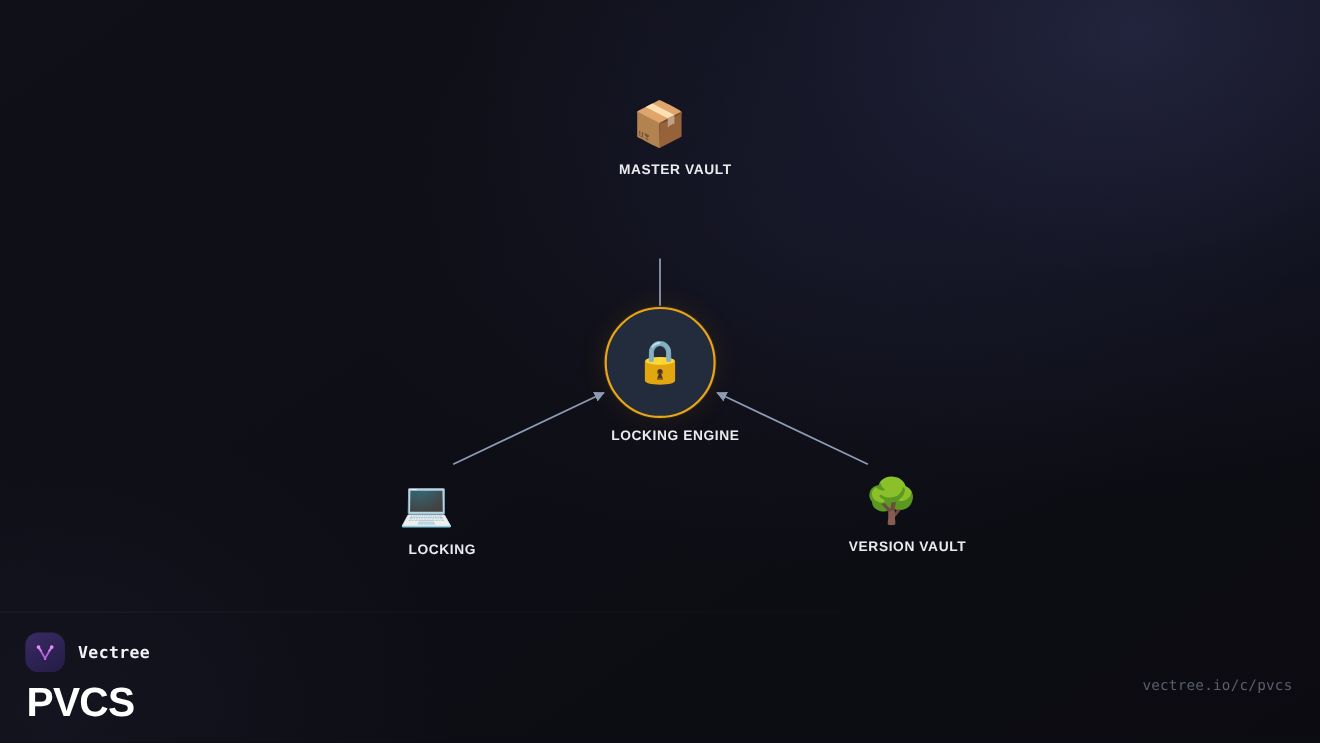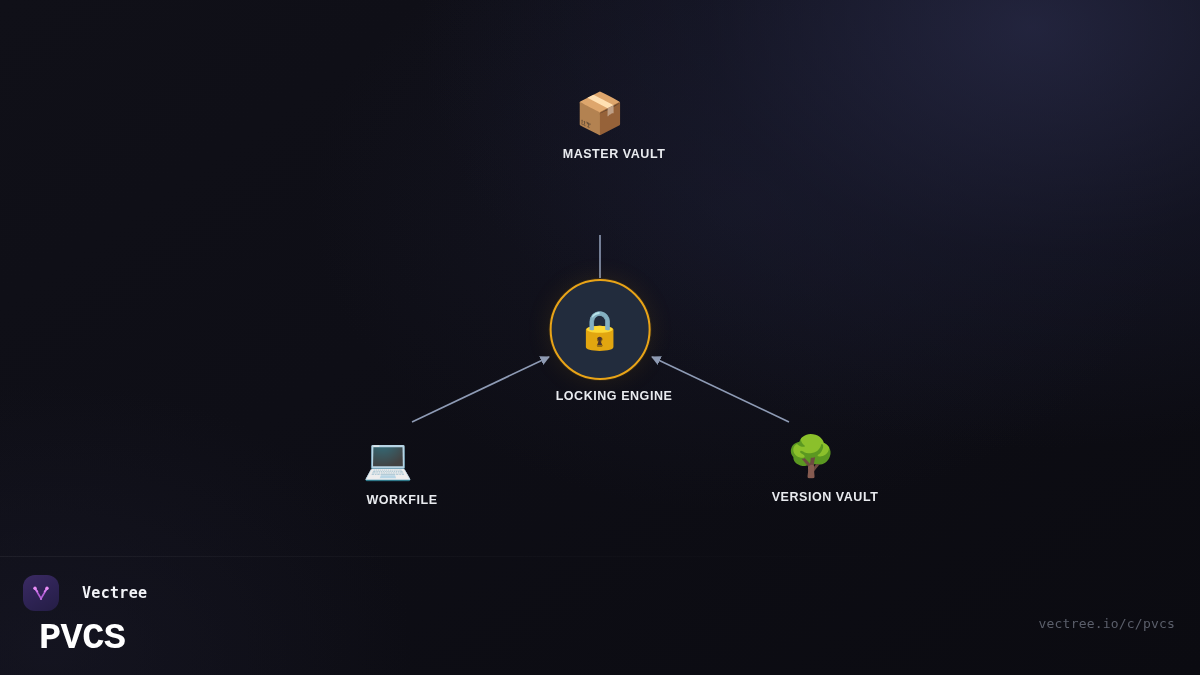--- a/index.html
+++ b/index.html
@@ -85,47 +85,46 @@
   }
 
   .brand {
     position:absolute;
     left:23px;
     top:575px;
   }
   .brand-row {
     display:flex;
     align-items:center;
-    gap:23px;
+    gap:12px;
   }
   .brand-logo {
     width:36px; height:36px;
     border-radius:12px;
     background:linear-gradient(150deg, #3b2a63 0%, #2e2354 52%, #241d45 100%);
     display:flex;
     align-items:center;
     justify-content:center;
     flex:none;
   }
   .brand-name {
     font-family:"DejaVu Sans Mono", monospace;
     font-size:15px;
     font-weight:bold;
     letter-spacing:0.3px;
     color:#f2f3f7;
   }
   .brand-title {
     margin-top:9px;
-    margin-left:16px;
+    margin-left:1px;
     font-size:37px;
     font-weight:bold;
     letter-spacing:-0.6px;
     color:#ffffff;
     line-height:1;
-    font-family:Liberation Mono, monospace;
   }
 
   .site-url {
     position:absolute;
     right:25px;
     top:616px;
     font-family:"DejaVu Sans Mono", monospace;
     font-size:13px;
     letter-spacing:0.2px;
     color:#5b5f6b;
@@ -157,21 +156,21 @@
 
   <div class="node node-center" style="left:600px; top:279px;">
     <div class="ring">
       <div class="node-emoji">🔒</div>
     </div>
     <div class="node-label">LOCKING ENGINE</div>
   </div>
 
   <div class="node" style="left:388px; top:435px;">
     <div class="node-emoji">💻</div>
-    <div class="node-label">WORKFILE</div>
+    <div class="node-label">LOCKING</div>
   </div>
 
   <div class="node" style="left:811px; top:432px;">
     <div class="node-emoji">🌳</div>
     <div class="node-label">VERSION VAULT</div>
   </div>
 
   <div class="footer-divider"></div>
 
   <div class="brand">

